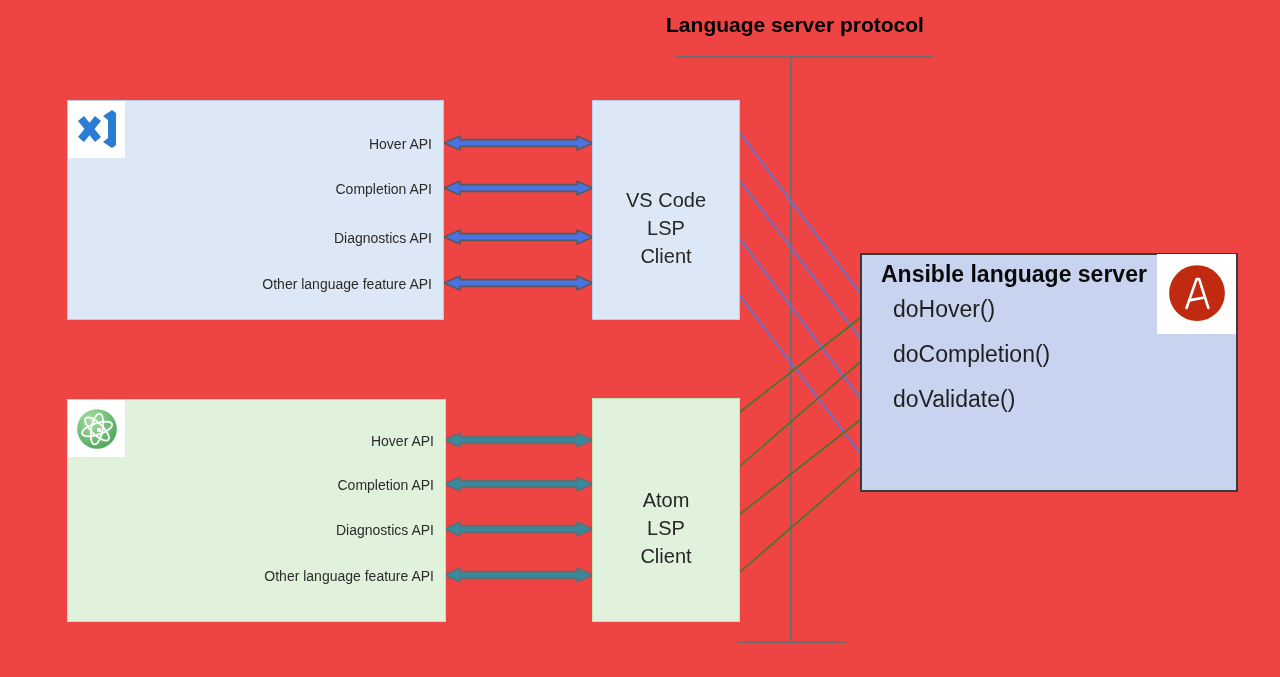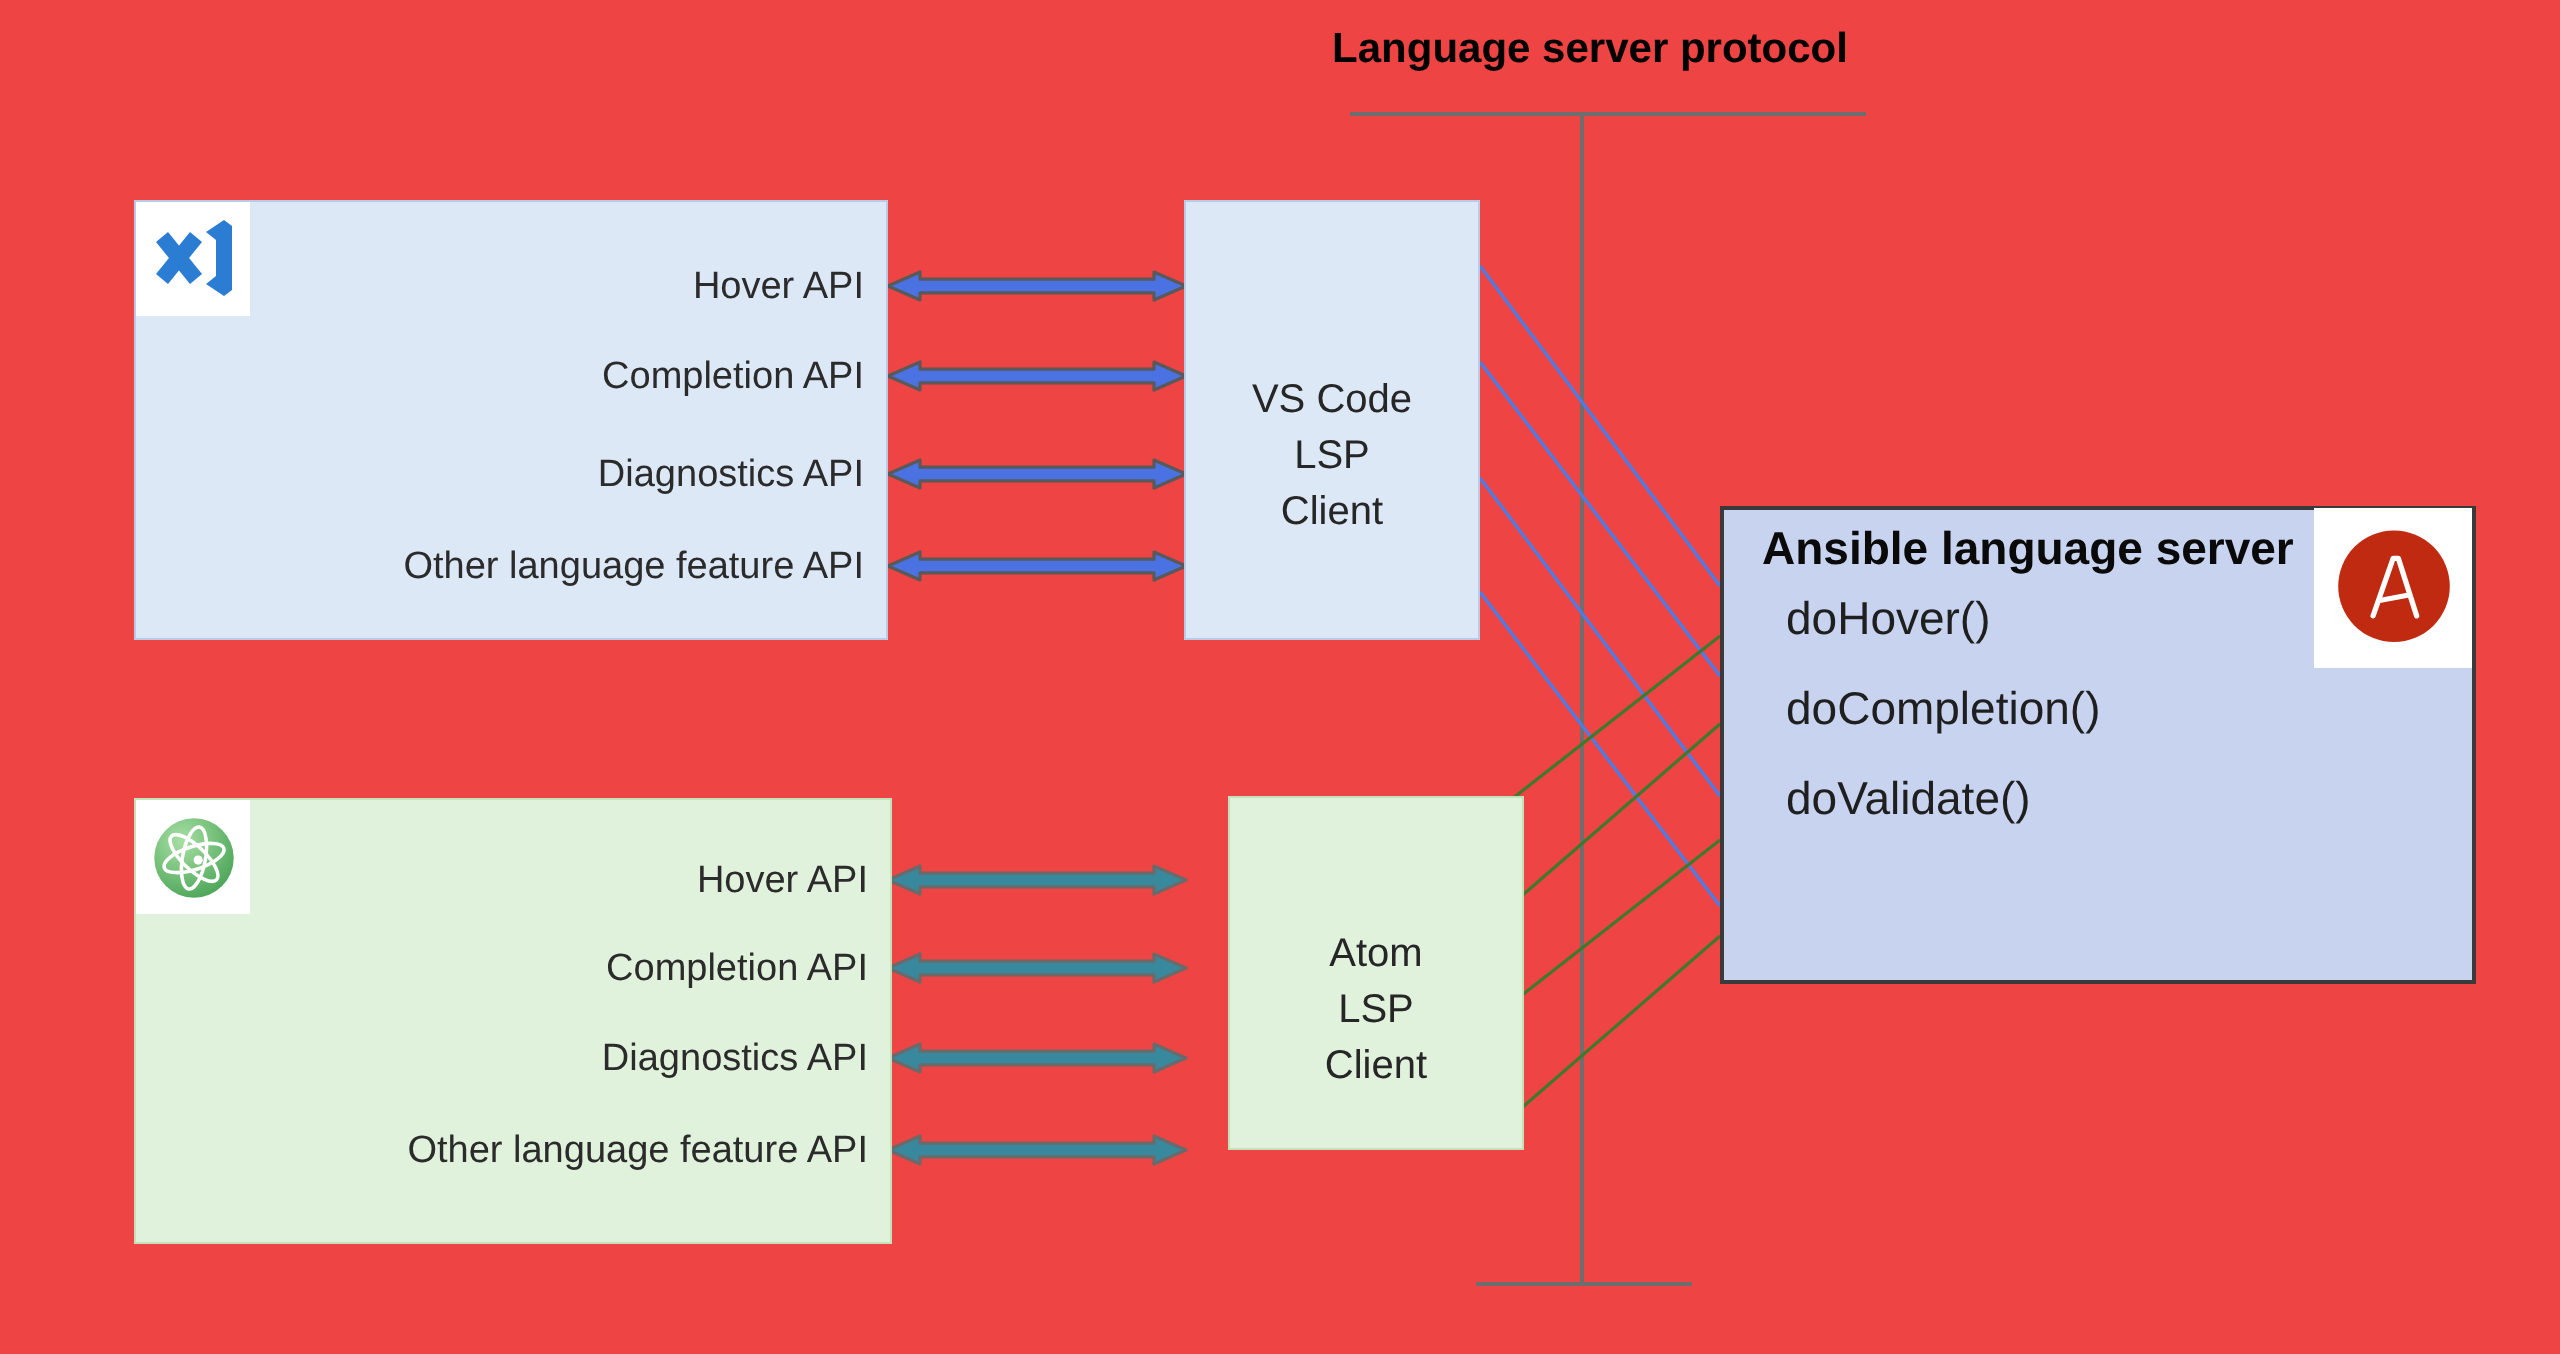--- a/index.html
+++ b/index.html
@@ -28,29 +28,29 @@
     position:absolute;left:595px;top:13px;width:400px;z-index:3;
     text-align:center;font-size:21px;font-weight:700;color:#000;
   }
   .box{position:absolute;z-index:2;}
   .vscode-host{left:67px;top:100px;width:377px;height:220px;
     background:var(--vscode-box-fill);border:1px solid var(--vscode-box-border);}
   .vscode-client{left:592px;top:100px;width:148px;height:220px;
     background:var(--vscode-box-fill);border:1px solid var(--vscode-box-border);}
   .atom-host{left:67px;top:399px;width:379px;height:223px;
     background:var(--atom-box-fill);border:1px solid var(--atom-box-border);}
-  .atom-client{left:614px;top:398px;width:148px;height:177px;
+  .atom-client{left:592px;top:398px;width:148px;height:224px;
     background:var(--atom-box-fill);border:1px solid var(--atom-box-border);}
   .ansible-box{left:860px;top:253px;width:378px;height:239px;
     background:var(--ansible-box-fill);border:2px solid var(--ansible-box-border);}
 
   .corner-icon{position:absolute;left:0;top:0;width:57px;height:57px;background:#fff;
     display:flex;align-items:center;justify-content:center;}
   .api-row{position:absolute;right:11px;height:26px;line-height:26px;
-    font-size:19px;color:#2b2b2b;white-space:nowrap;text-align:right;}
+    font-size:14px;color:#2b2b2b;white-space:nowrap;text-align:right;}
   .client-label{position:absolute;inset:0;display:flex;flex-direction:column;
     align-items:center;justify-content:center;font-size:20px;line-height:28px;color:#262626;margin-top:36px;}
   .ansible-title{position:absolute;left:19px;top:6px;font-size:23px;font-weight:700;color:#0a0a0a;white-space:nowrap;}
   .method-row{position:absolute;left:31px;height:26px;line-height:26px;font-size:23px;color:#1f1f1f;white-space:nowrap;}
   .ansible-logo-square{position:absolute;right:0;top:-1px;width:79px;height:80px;background:#fff;
     display:flex;align-items:center;justify-content:center;}
 </style>
 </head>
 <body>
 

